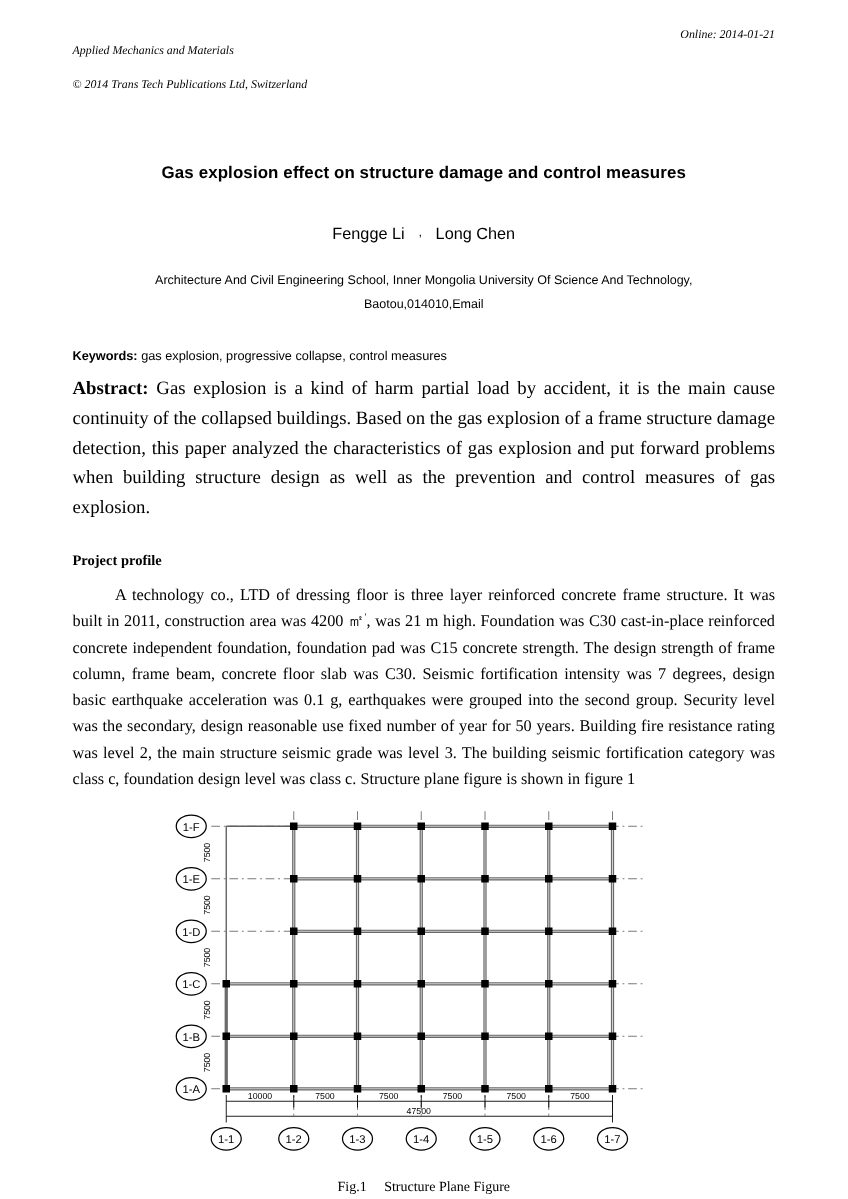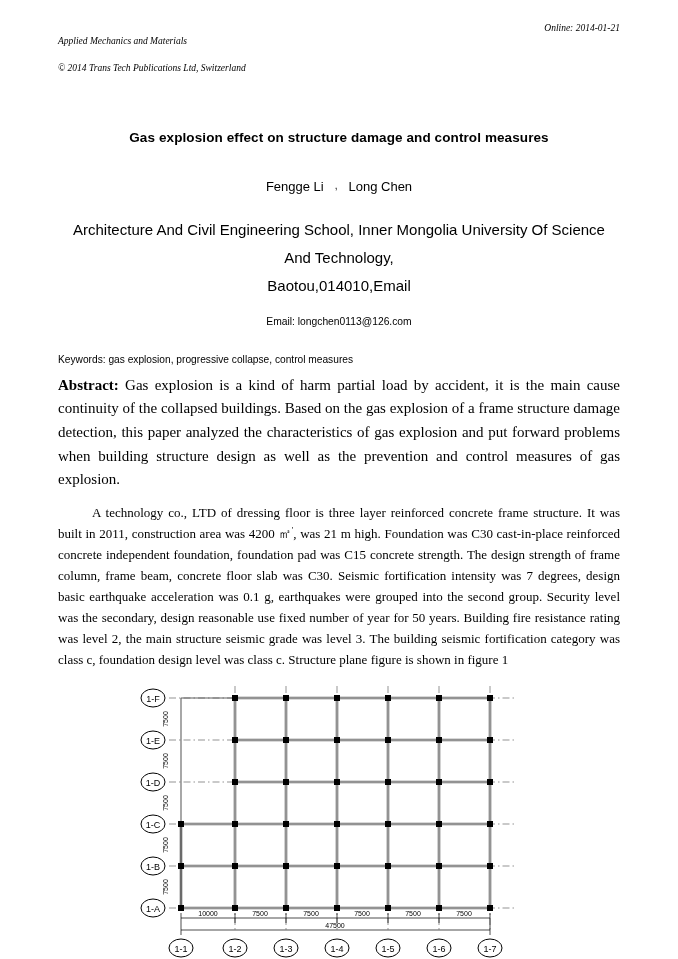--- a/index.html
+++ b/index.html
@@ -48,39 +48,39 @@
   .authors {
     text-align: center;
     font-family: "Liberation Sans", sans-serif;
     font-size: 13px;
     margin-top: 34px;
   }
   .authors .sep { display: inline-block; padding: 0 11px; font-size: 10px; vertical-align: 2px; }
   .affiliation {
     text-align: center;
     font-family: "Liberation Sans", sans-serif;
-    font-size: 15px;
+    font-size: 10px;
     line-height: 1.85;
     margin-top: 22px;
     padding: 0 2px;
   }
   .email {
     text-align: center;
     font-family: "Liberation Sans", sans-serif;
     font-size: 10.3px;
     margin-top: 16px;
   }
 
   
   .keywords {
     font-family: "Liberation Sans", sans-serif;
     font-size: 10.2px;
     margin-top: 27px;
   }
-  .keywords b { font-weight: normal; }
+  .keywords b { font-weight: bold; }
   .abstract {
     font-family: "Liberation Serif", serif;
     font-size: 15px;
     line-height: 1.58;
     text-align: justify;
     margin-top: 9px;
   }
   .abstract b { font-weight: bold; }
 
   
@@ -139,32 +139,32 @@
   <div class="title">Gas explosion effect on structure damage and control measures</div>
 
   <div class="authors">
     <span>Fengge Li</span><span class="sep">,</span><span>Long Chen</span>
   </div>
 
   <div class="affiliation">
     <div>Architecture And Civil Engineering School, Inner Mongolia University Of Science And Technology,</div>
     <div>Baotou,014010,Email</div>
   </div>
-  <div class="email">Email: longchen0113@126.com</div>
 
   <div class="keywords">
     <b>Keywords:</b>
     <span>gas explosion, progressive collapse, control measures</span>
   </div>
 
   <div class="abstract">
     <b>Abstract:</b>
     <span>Gas explosion is a kind of harm partial load by accident, it is the main cause continuity of the collapsed buildings. Based on the gas explosion of a frame structure damage detection, this paper analyzed the characteristics of gas explosion and put forward problems when building structure design as well as the prevention and control measures of gas explosion.</span>
   </div>
 
+  <div class="section-head">Project profile</div>
   <div class="body-par"><span>A technology co., LTD of dressing floor is three layer reinforced concrete frame structure. It was built in 2011, construction area was 4200 ㎡</span><sup>'</sup><span>, was 21 m high. Foundation was C30 cast-in-place reinforced concrete independent foundation, foundation pad was C15 concrete strength. The design strength of frame column, frame beam, concrete floor slab was C30. Seismic fortification intensity was 7 degrees, design basic earthquake acceleration was 0.1 g, earthquakes were grouped into the second group. Security level was the secondary, design reasonable use fixed number of year for 50 years. Building fire resistance rating was level 2, the main structure seismic grade was level 3. The building seismic fortification category was class c, foundation design level was class c. Structure plane figure is shown in figure 1</span></div>
 
   <div class="figure-wrap">
     <svg width="400" height="290" viewBox="0 0 400 290">
 
       <g stroke="#666" stroke-width="0.7" stroke-dasharray="7 3 1.5 3">
         <line x1="30" y1="16" x2="375" y2="16"></line>
         <line x1="30" y1="58" x2="375" y2="58"></line>
         <line x1="30" y1="100" x2="375" y2="100"></line>
         <line x1="30" y1="142" x2="375" y2="142"></line>

